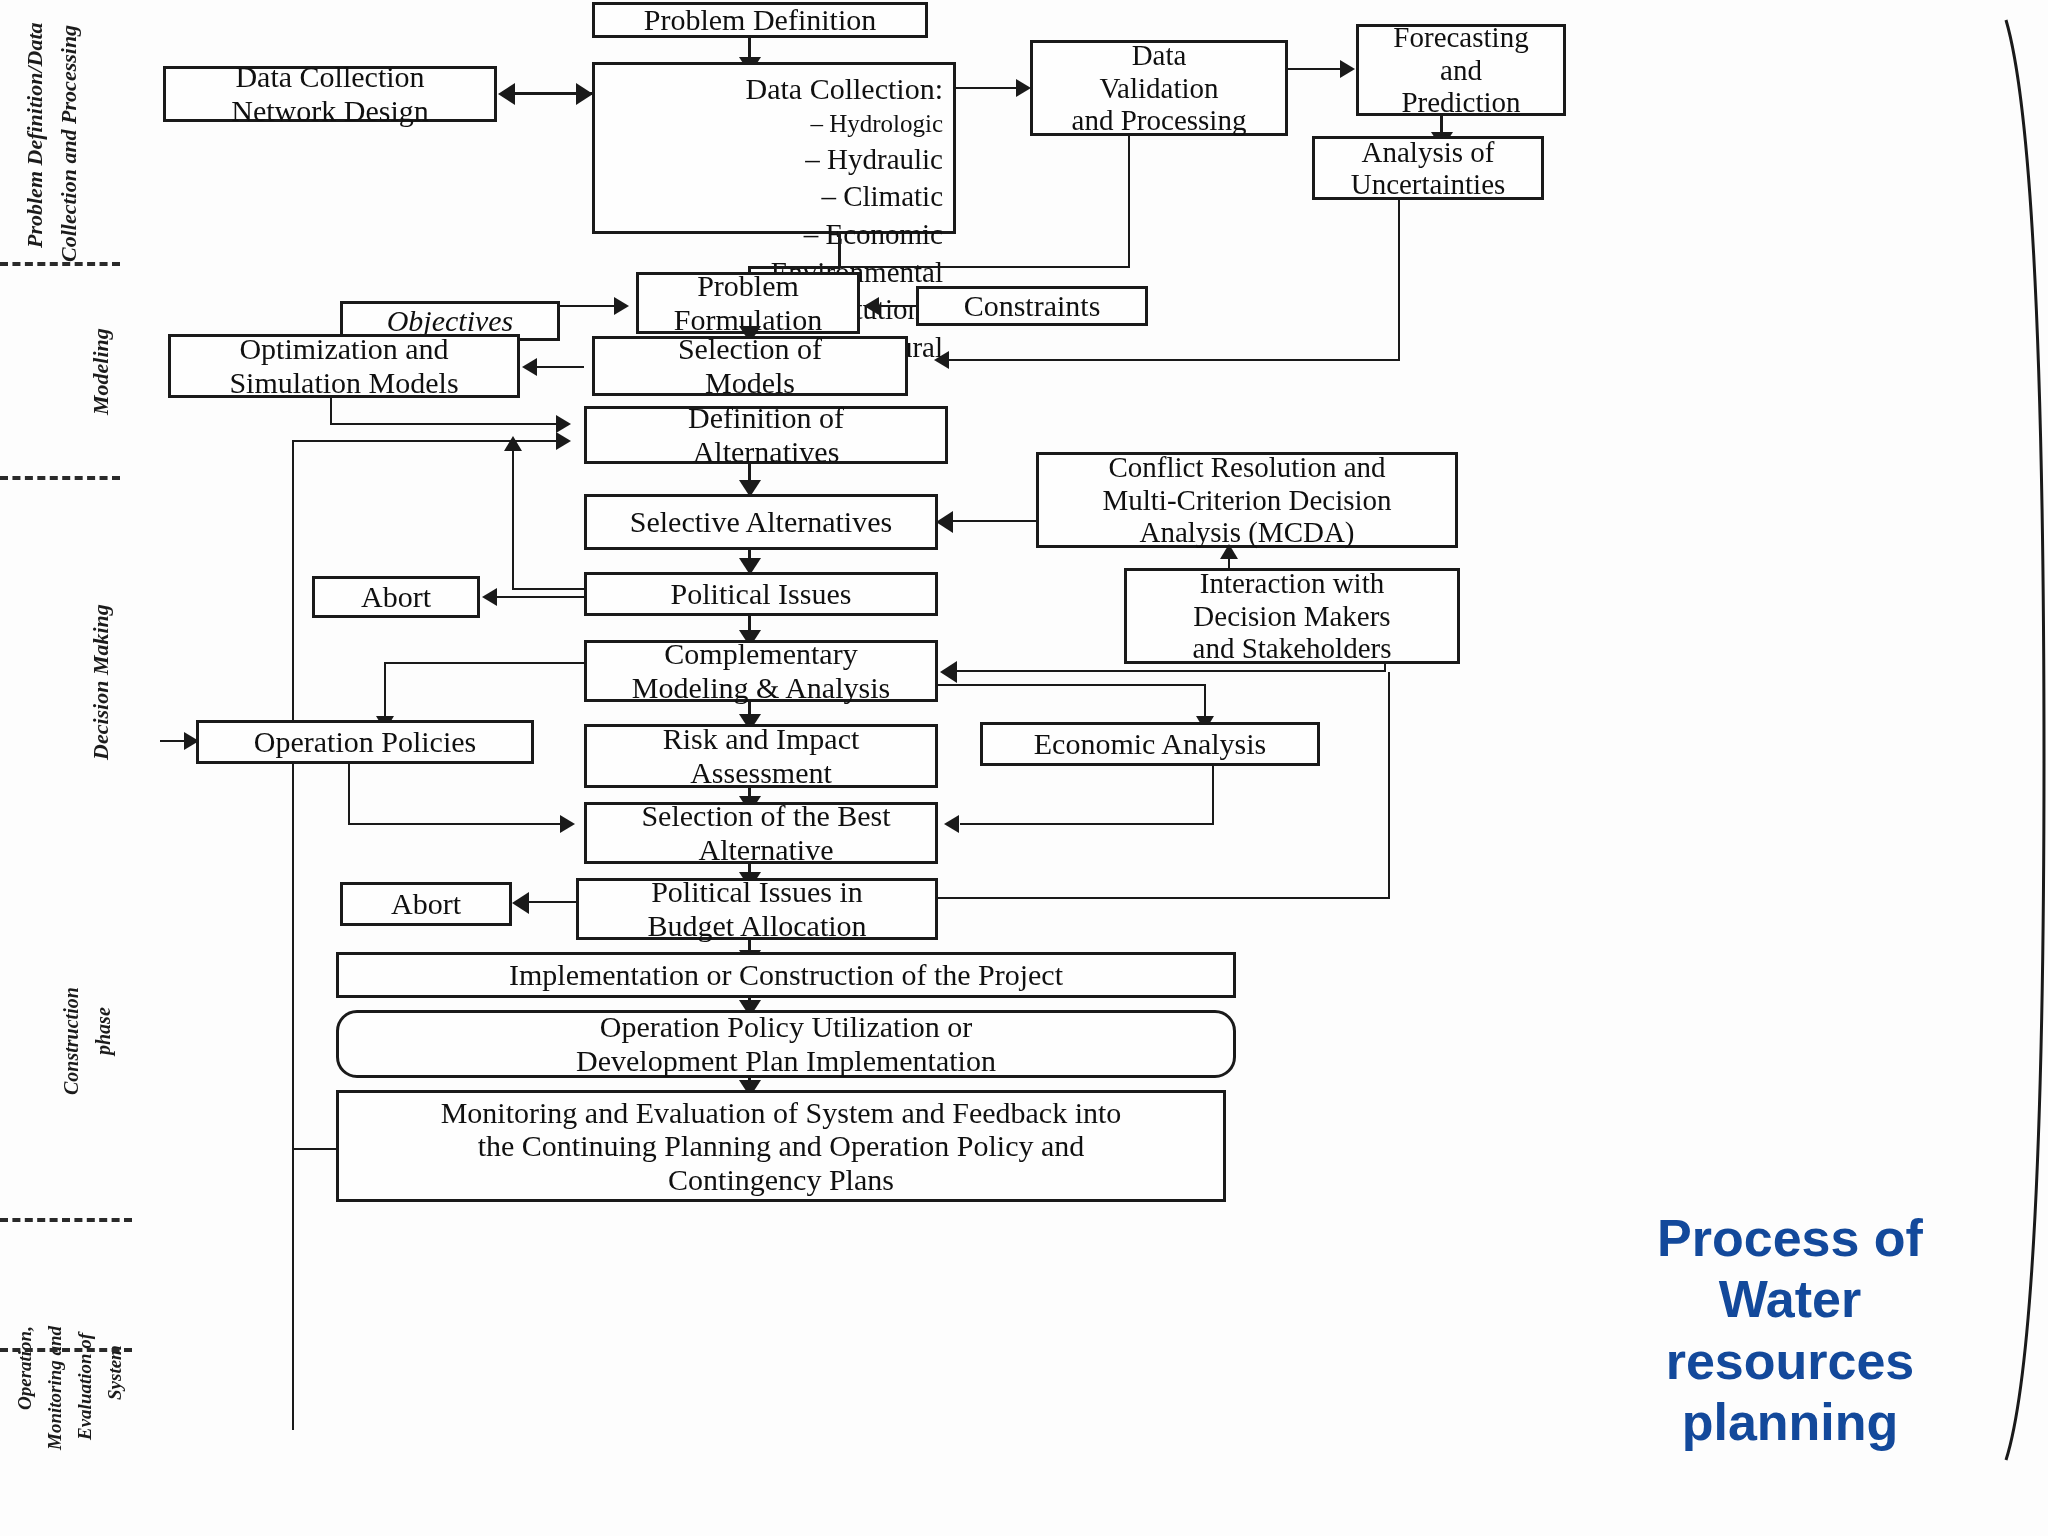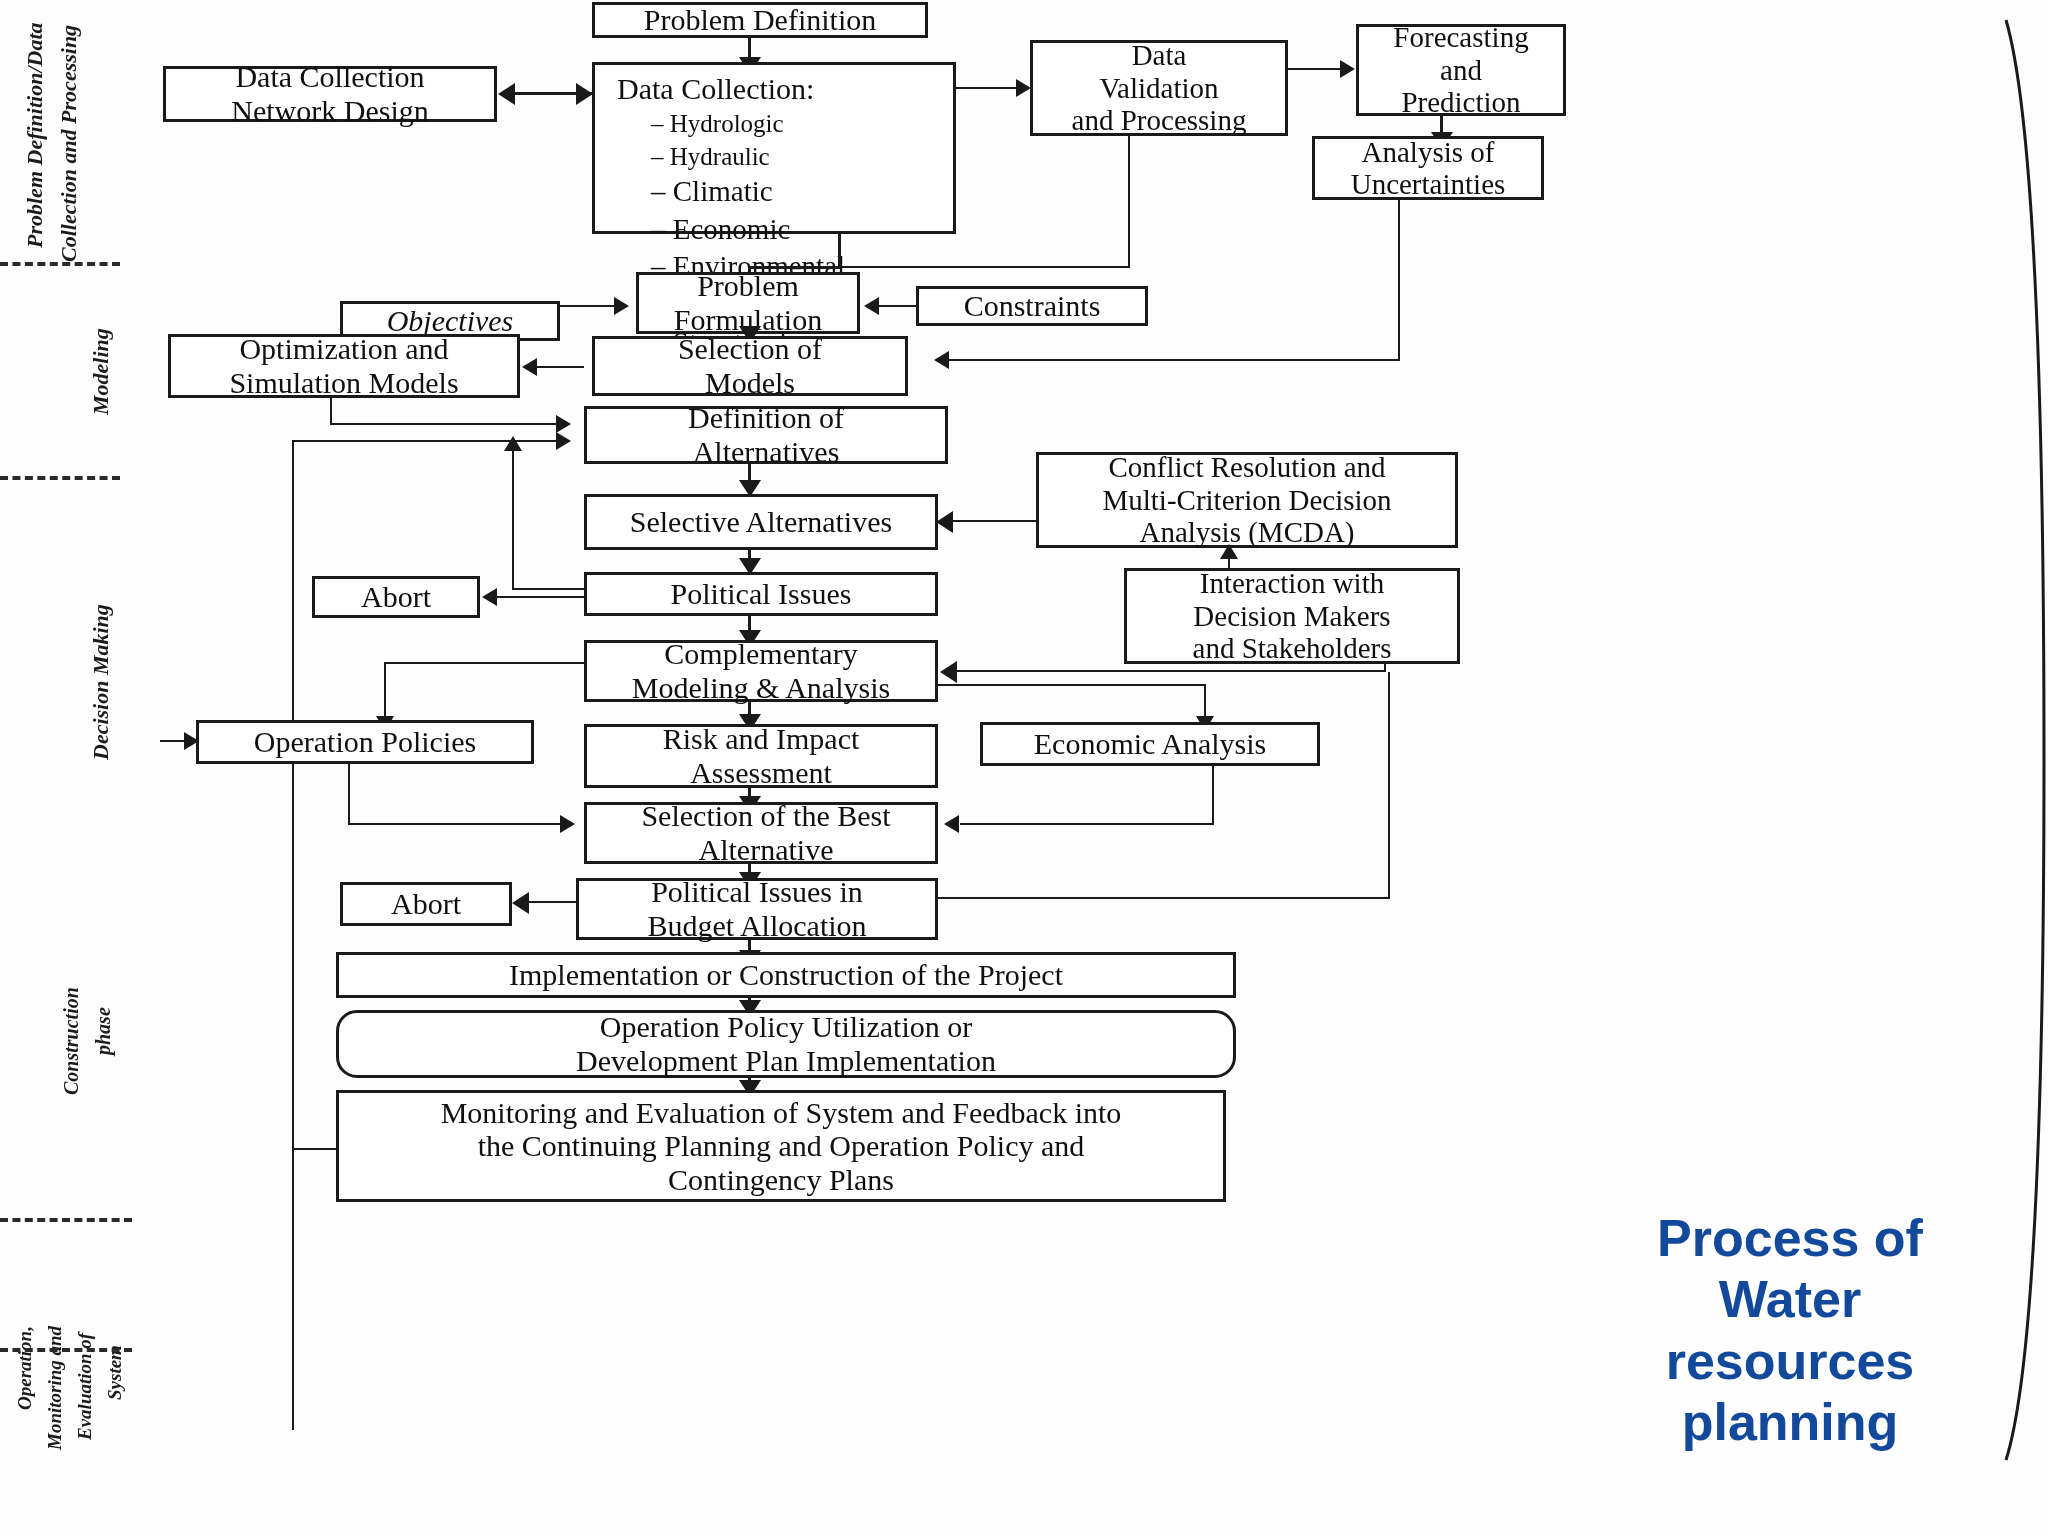--- a/index.html
+++ b/index.html
@@ -8,22 +8,22 @@
   #stage{position:relative;width:2048px;height:1536px;background:#fdfdfd;}
 
   
   .box{position:absolute;box-sizing:border-box;border:3px solid #1a1a1a;
        background:#fefefe;display:flex;align-items:center;justify-content:center;
        text-align:center;line-height:1.12;font-family:"Liberation Serif",serif;
        color:#101010;padding:2px 6px;}
   .box span{display:block;white-space:pre-line;}
   .f29{font-size:29px;}
   .f30{font-size:30px;}
-  .listbox{align-items:flex-start;justify-content:flex-start;text-align:left;
-           padding:4px 22px;}
+  .listbox{align-items:flex-end;justify-content:flex-start;text-align:left;
+           padding:4px 10px;}
   .listbox span{line-height:1.30;}
 
   
   .ln{position:absolute;background:#1a1a1a;}
   .h{height:3px;}
   .v{width:3px;}
   .h2{height:2px;}
   .v2{width:2px;}
 
   
@@ -100,21 +100,21 @@
 Network Design</span>
   </div>
 
   <div class="ln h" style="left:512px;top:92px;width:80px;"></div>
   <div class="ar ar-l" style="left:498px;top:83px;"></div>
   <div class="ar ar-r" style="left:576px;top:83px;"></div>
 
   <div class="box listbox f30" style="left:592px;top:62px;width:364px;height:172px;flex-direction:column;">
     <span style="font-size:30px;">Data Collection:</span>
     <span style="padding-left:34px;font-size:25px;">–  Hydrologic</span>
-    <span style="padding-left:34px;font-size:25px;">–  Hydraulic</span>
+    <span style="padding-left:34px;font-size:29px;">–  Hydraulic</span>
     <span style="padding-left:34px;font-size:29px;">–  Climatic</span>
     <span style="padding-left:34px;font-size:29px;">–  Economic</span>
     <span style="padding-left:34px;font-size:29px;">–  Environmental</span>
     <span style="padding-left:34px;font-size:29px;">–  Institutional</span>
     <span style="padding-left:34px;font-size:29px;">–  Structural</span>
   </div>
 
   <div class="ln h2" style="left:956px;top:87px;width:64px;"></div>
   <div class="ar sm ar-r" style="left:1016px;top:79px;"></div>
 

